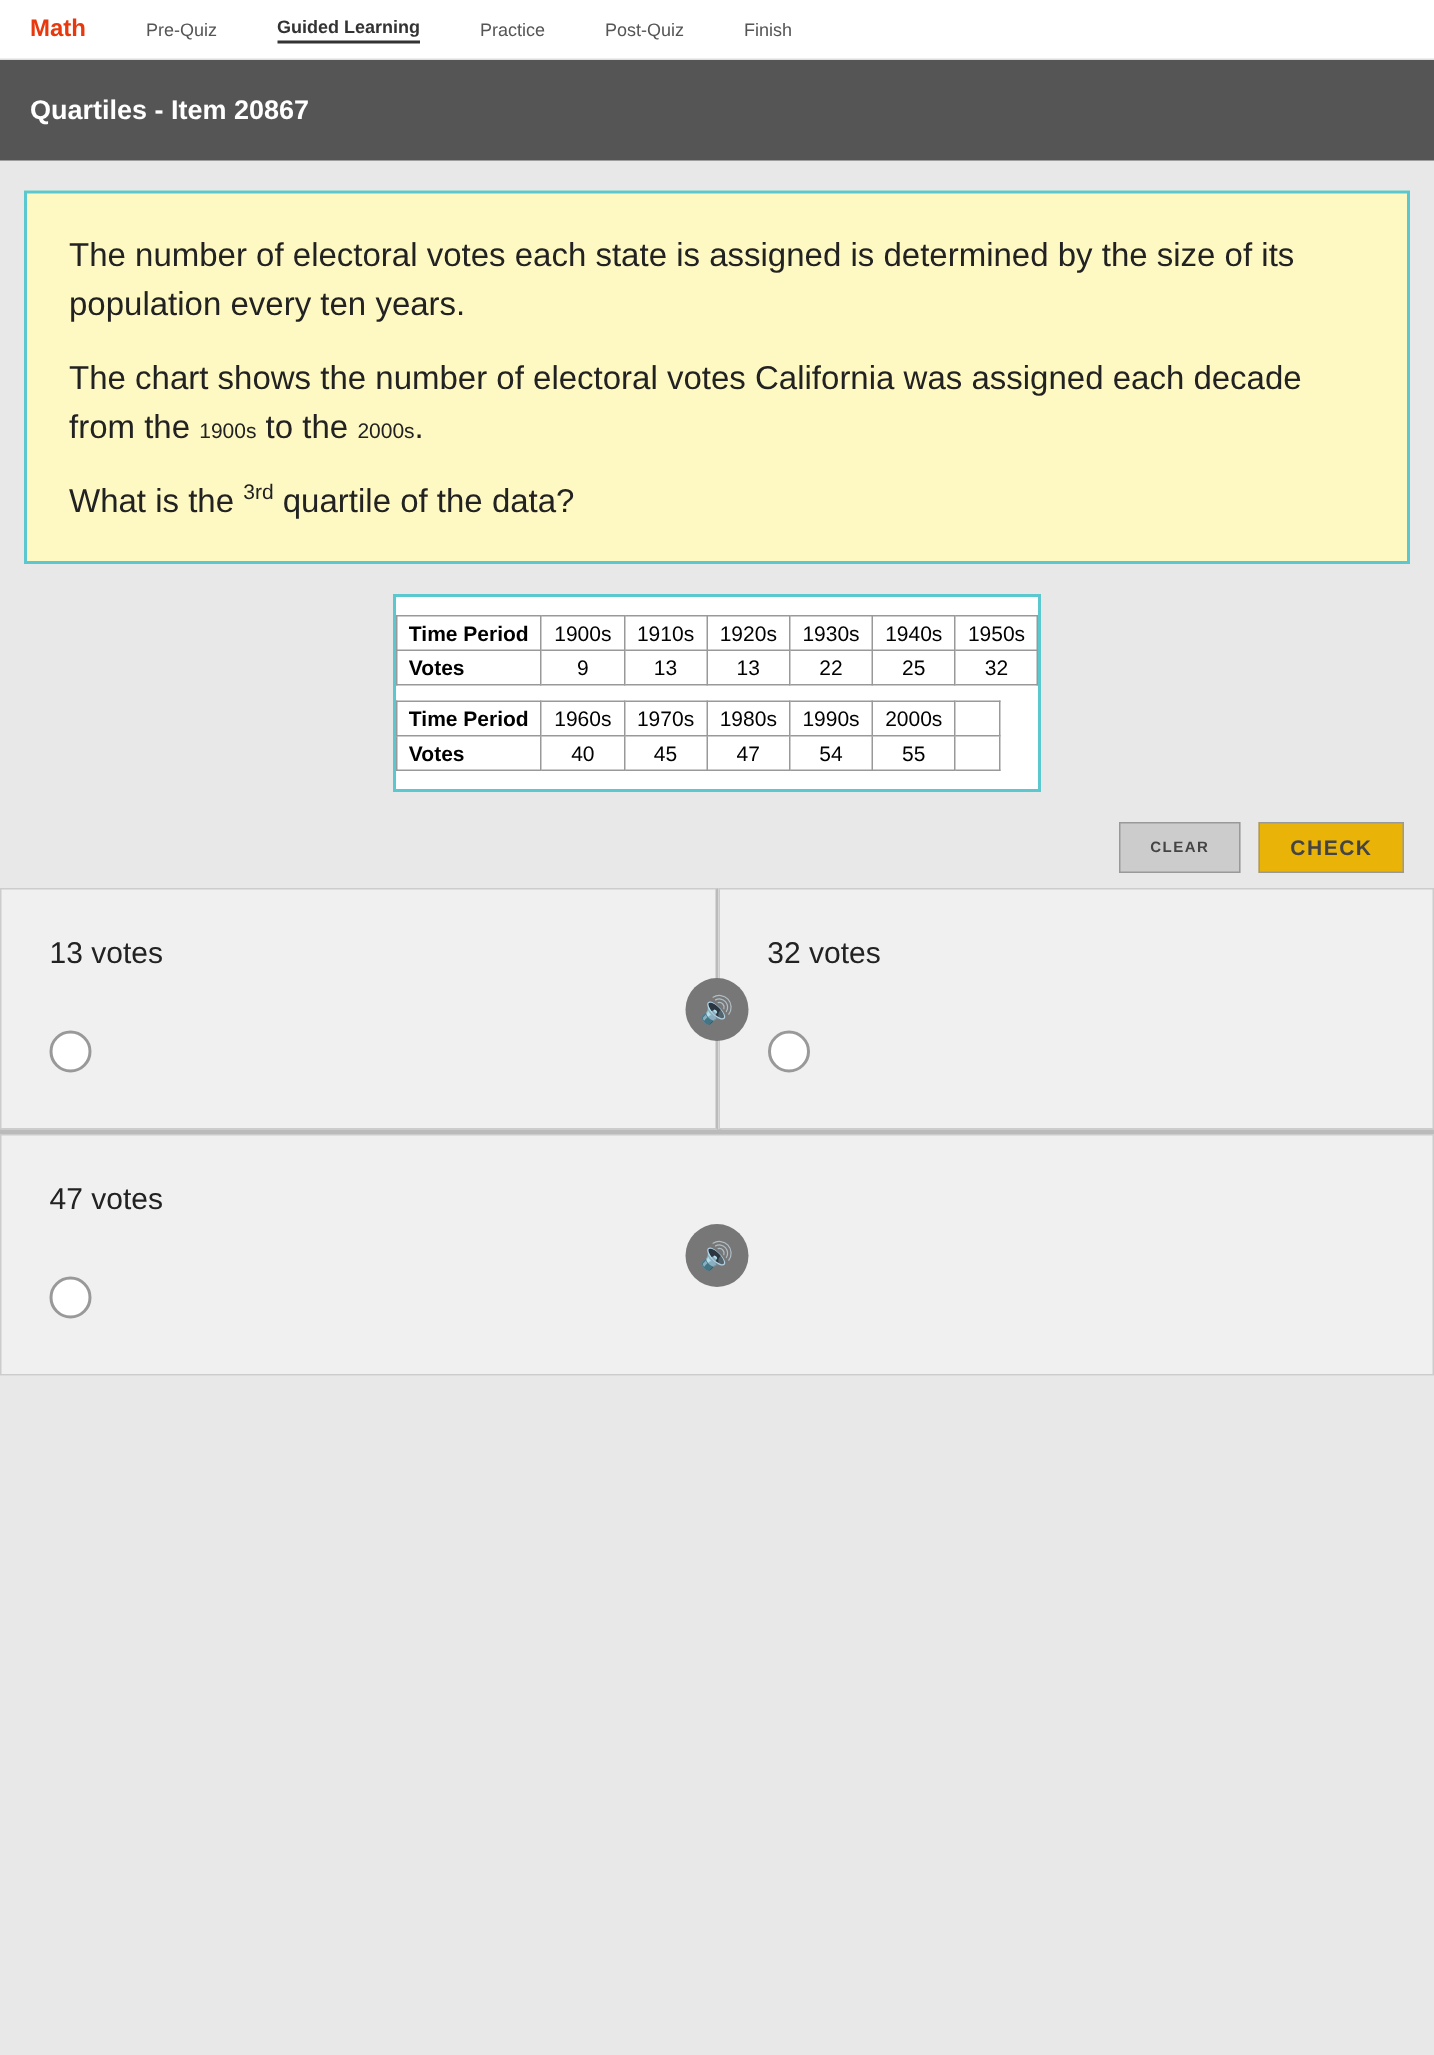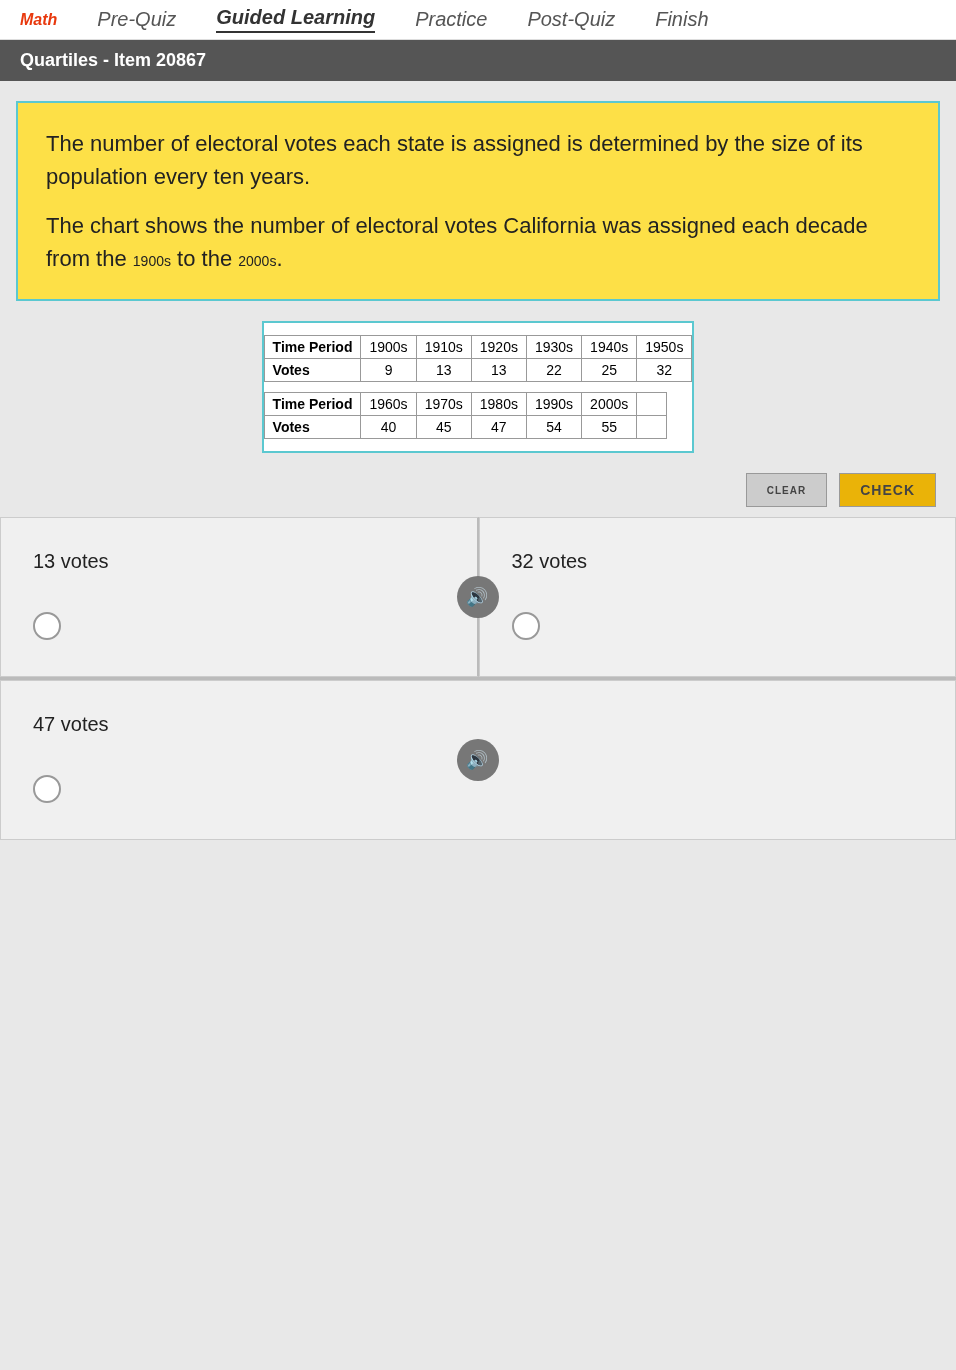--- a/index.html
+++ b/index.html
@@ -13,51 +13,50 @@
 
     
     .top-nav {
       background: #fff;
       display: flex;
       align-items: center;
       height: 40px;
       border-bottom: 1px solid #ddd;
       padding: 0 20px;
       gap: 40px;
-      font-style: italic;
     }
     .nav-math {
       color: #e8380d;
       font-weight: bold;
       font-size: 16px;
     }
     .nav-item {
       color: #555;
-      font-size: 20px;
+      font-size: 12px;
       text-decoration: none;
     }
     .nav-item.active {
       color: #333;
       font-weight: bold;
       border-bottom: 2px solid #333;
       padding-bottom: 2px;
     }
 
     
     .section-header {
       background: #555;
       color: #fff;
       font-size: 18px;
       font-weight: bold;
-      padding: 10px 20px;
+      padding: 23px 20px;
     }
 
     
     .question-card {
-      background: #fde047;
+      background: #fef9c3;
       border: 2px solid #5bc8d0;
       margin: 20px 16px;
       padding: 24px 28px;
       font-size: 22px;
       line-height: 1.5;
       color: #222;
     }
     .question-card p {
       margin-bottom: 16px;
     }
@@ -208,20 +207,23 @@
 </div>
 
 <div class="section-header">
   <span>Quartiles - Item 20867</span>
 </div>
 
 <div class="question-card">
   <p>The number of electoral votes each state is assigned is determined by the size of its population every ten years.</p>
   <p>
     <span>The chart shows the number of electoral votes California was assigned each decade from the </span><span style="font-size:14px;vertical-align:baseline;">1900s</span><span> to the </span><span style="font-size:14px;vertical-align:baseline;">2000s</span><span>.</span>
+  </p>
+  <p>
+    <span>What is the </span><span style="font-size:14px;vertical-align:super;">3rd</span><span> quartile of the data?</span>
   </p>
 </div>
 
 <div class="chart-area">
   <div class="data-tables">
 
     <table class="data-table">
       <tbody>
           <tr>
         <td><strong>Time Period</strong></td>

